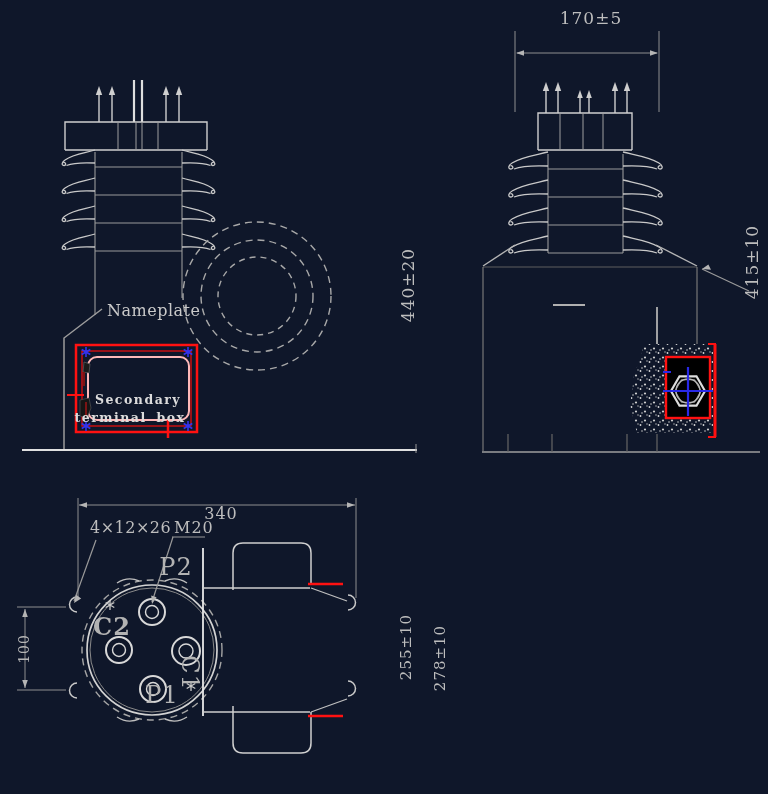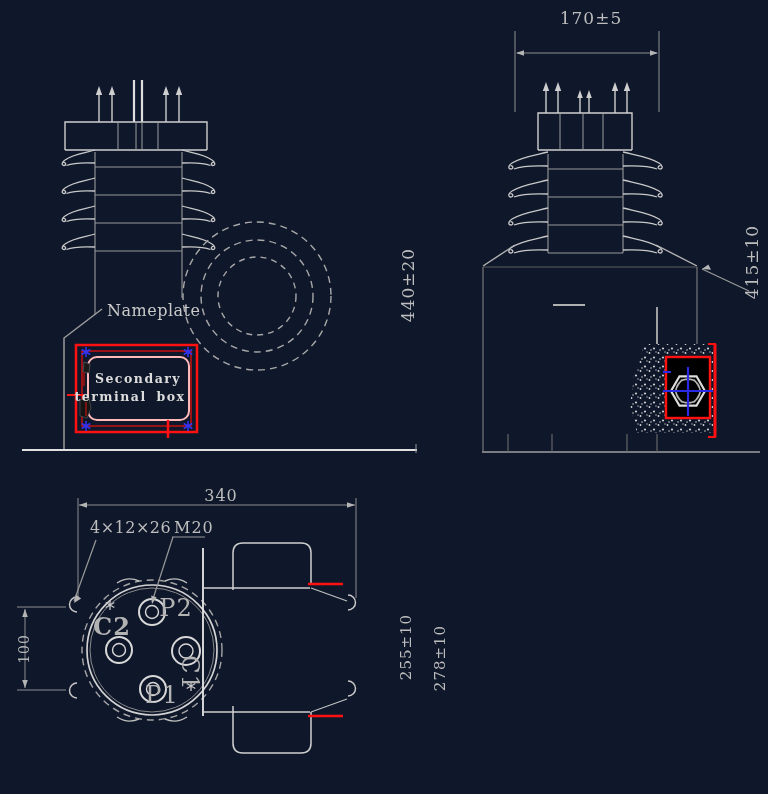--- a/index.html
+++ b/index.html
@@ -7,21 +7,21 @@
           font-family:"DejaVu Serif","Liberation Serif",serif;}
   #art{position:absolute;left:0;top:0;}
   .lbl{position:absolute;color:#c4c4c4;white-space:nowrap;z-index:5;}
   .ctr{transform:translate(-50%,-50%);}
   .rot-ccw{transform:translate(-50%,-50%) rotate(-90deg);}
   .rot-cw{transform:translate(-50%,-50%) rotate(90deg);}
   .dim{font-size:16px;letter-spacing:1px;color:#bdbdbd;}
   .dim-sm{font-size:14px;letter-spacing:1px;color:#b5b5b5;}
   .term{font-size:24px;color:#b3b3b3;letter-spacing:1px;}
   .anno{font-size:16px;color:#c9c9c9;letter-spacing:0.5px;}
-  .boxlbl{font-size:12.5px;font-weight:bold;color:#dcdcdc;letter-spacing:1.5px;}
+  .boxlbl{font-size:12.5px;font-weight:bold;color:#dcdcdc;letter-spacing:1.5px;margin-top:21px;}
 </style>
 </head>
 <body>
 
 <div id="canvas">
 
 <svg id="art" width="768" height="794" viewBox="0 0 768 794">
   <defs>
     <path id="shedL" d="M0,0 C-10,3 -22,4 -30,10 c-3,2 -4,5.5 -1,5.5 c2.5,0 2,-3.5 -0.5,-3 M-28.5,15.5 C-20,12 -10,12.5 0,13" fill="none"></path>
     <path id="shedR" d="M0,0 C10,3 22,4 30,10 c3,2 4,5.5 1,5.5 c-2.5,0 -2,-3.5 0.5,-3 M28.5,15.5 C20,12 10,12.5 0,13" fill="none"></path>
@@ -274,24 +274,24 @@
 </svg>
 
   <div class="lbl dim ctr" style="left:591px;top:18px;font-size:17px;">170±5</div>
   <div class="lbl dim rot-ccw" style="left:408px;top:285px;font-size:17px;">440±20</div>
   <div class="lbl dim rot-ccw" style="left:752px;top:262px;font-size:17px;">415±10</div>
 
   <div class="lbl anno" style="left:107px;top:301px;">Nameplate</div>
   <div class="lbl boxlbl ctr" style="left:138px;top:378px;">Secondary</div>
   <div class="lbl boxlbl ctr" style="left:130px;top:396px;word-spacing:4px;">terminal box</div>
 
-  <div class="lbl dim ctr" style="left:221px;top:495px;">340</div>
+  <div class="lbl dim ctr" style="left:221px;top:513px;">340</div>
   <div class="lbl dim" style="left:90px;top:518px;letter-spacing:0.5px;">4×12×26</div>
   <div class="lbl dim" style="left:174px;top:518px;">M20</div>
   <div class="lbl dim-sm rot-ccw" style="left:24px;top:649px;">100</div>
   <div class="lbl dim rot-ccw" style="left:406px;top:647px;font-size:15px;">255±10</div>
   <div class="lbl dim rot-ccw" style="left:440px;top:658px;font-size:15px;">278±10</div>
 
-  <div class="lbl term ctr" style="left:176px;top:608px;">P2</div>
+  <div class="lbl term ctr" style="left:176px;top:567px;">P2</div>
   <div class="lbl term ctr" style="left:112px;top:626px;font-weight:bold;">C2</div>
   <div class="lbl term rot-cw" style="left:190px;top:673px;">C1</div>
   <div class="lbl term ctr" style="left:131px;top:695px;margin-left:31px;">P1</div>
 </div>
 
 </body></html>

